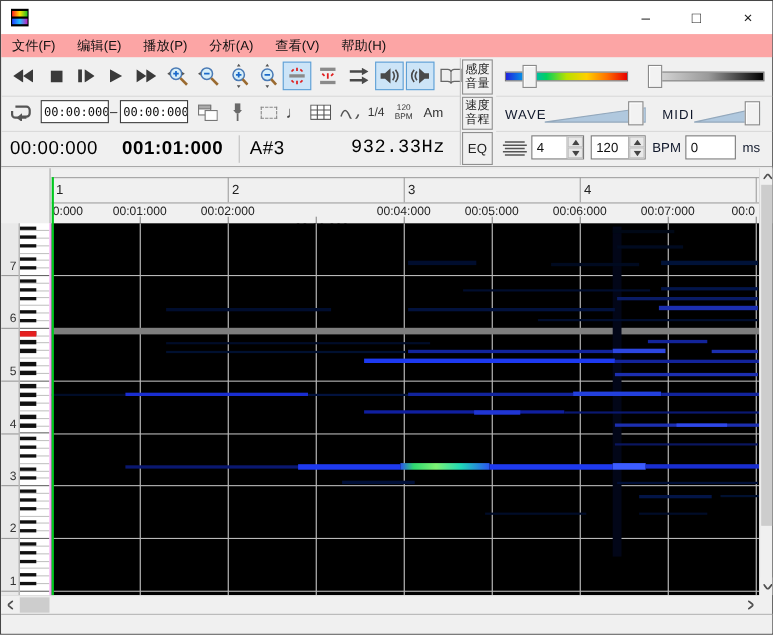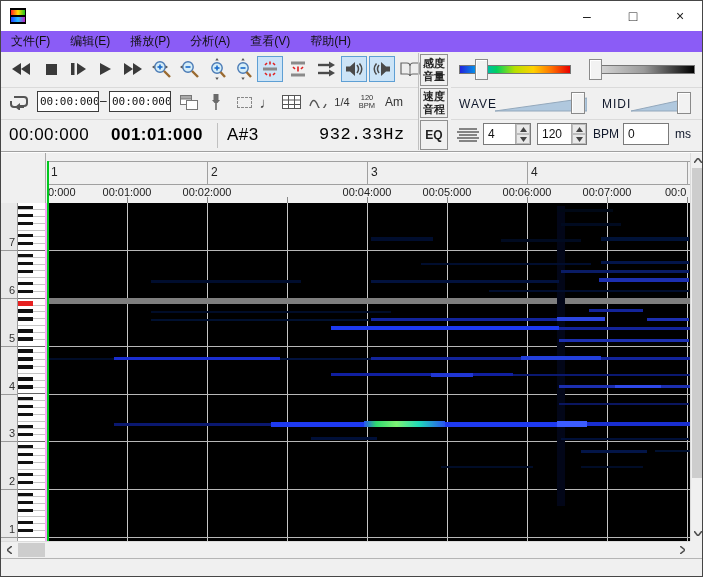--- a/index.html
+++ b/index.html
@@ -12,38 +12,38 @@
   .titlebar{position:absolute;left:0;top:0;width:703px;height:30px;background:#fff;}
   .appicon{position:absolute;left:9px;top:7px;width:16px;height:16px;background:#000;overflow:hidden;}
   .appicon .r1{position:absolute;left:1px;top:2px;width:14px;height:5px;
     background:linear-gradient(90deg,#ff2020,#ffe000,#20c020);}
   .appicon .r2{position:absolute;left:1px;top:9px;width:14px;height:5px;
     background:linear-gradient(90deg,#2040ff,#20c0ff,#c020c0);}
   .apptitle{position:absolute;left:32px;top:8px;font-size:13px;color:#000;white-space:nowrap;}
   .winbtn{position:absolute;top:0;width:44px;height:30px;display:flex;align-items:center;justify-content:center;
     font-size:14px;color:#222;}
   
-  .menubar{position:absolute;left:0;top:30px;width:703px;height:21px;background:#8b5cf6;display:flex;align-items:center;}
+  .menubar{position:absolute;left:0;top:30px;width:703px;height:21px;background:#fca5a5;display:flex;align-items:center;}
   .menuitem{font-size:12px;padding:0 10px;white-space:nowrap;}
   
   .tb{position:absolute;top:55px;height:26px;display:flex;align-items:center;justify-content:center;
      border:1px solid transparent;}
   .tb2{position:absolute;top:89px;height:24px;display:flex;align-items:center;justify-content:center;
      border:1px solid transparent;}
   .pressed{background:#cce4f7;border:1px solid #5e9fd4;}
   .field{position:absolute;background:#fff;border:1px solid #3c3c3c;display:flex;align-items:center;
      font-family:"DejaVu Sans Mono","Liberation Mono",monospace;font-size:11px;padding-left:2px;overflow:hidden;white-space:nowrap;}
   .sep-h{position:absolute;background:#dadada;height:1px;}
   .sep-v{position:absolute;background:#c0c0c0;width:1px;}
   .smalltxt{font-size:11px;color:#333;}
   .tinystack{font-size:7.5px;line-height:8px;text-align:center;color:#333;}
   
   .ptab{position:absolute;left:419px;width:28px;background:#f0f0f0;border:1px solid #8f8f8f;
      display:flex;flex-direction:column;align-items:center;justify-content:center;
-     font-size:11px;line-height:13px;color:#222;font-weight:bold;}
+     font-size:11px;line-height:13px;color:#222;}
   .slider-track{position:absolute;height:9px;border:1px solid #777;}
   .slider-thumb{position:absolute;width:13px;height:21px;background:#f2f2f2;border:1px solid #8a8a8a;
      box-shadow:inset 1px 1px 0 #fff;}
   .wedge-thumb{position:absolute;width:14px;height:22px;background:#f2f2f2;border:1px solid #8a8a8a;
      box-shadow:inset 1px 1px 0 #fff;}
   .paneltxt{position:absolute;font-size:12px;color:#0f172a;letter-spacing:1px;}
   .spin{position:absolute;height:22px;background:#fff;border:1px solid #7a7a7a;display:flex;}
   .spin .val{flex:1;font-size:12px;padding:3px 0 0 4px;}
   .spin .arrows{width:15px;display:flex;flex-direction:column;border-left:1px solid #adadad;}
   .spin .arrows div{flex:1;background:#e9e9e9;border:1px solid #bdbdbd;display:flex;align-items:center;justify-content:center;}

